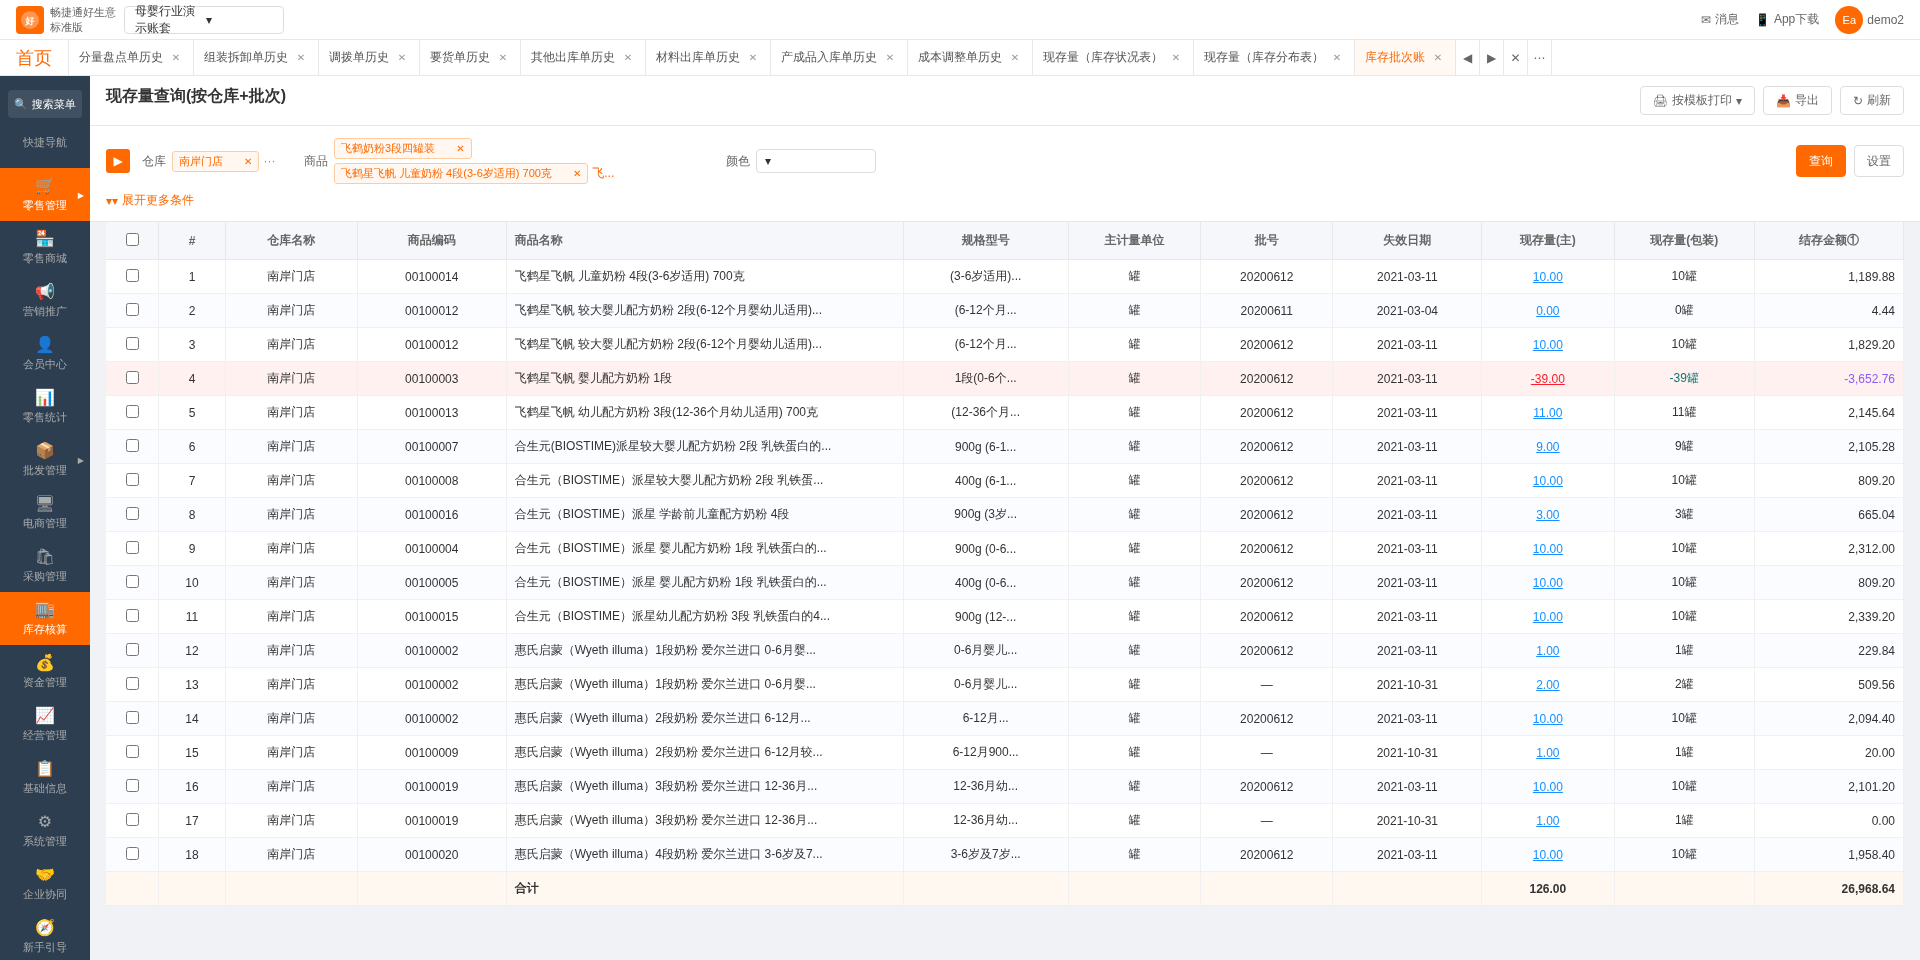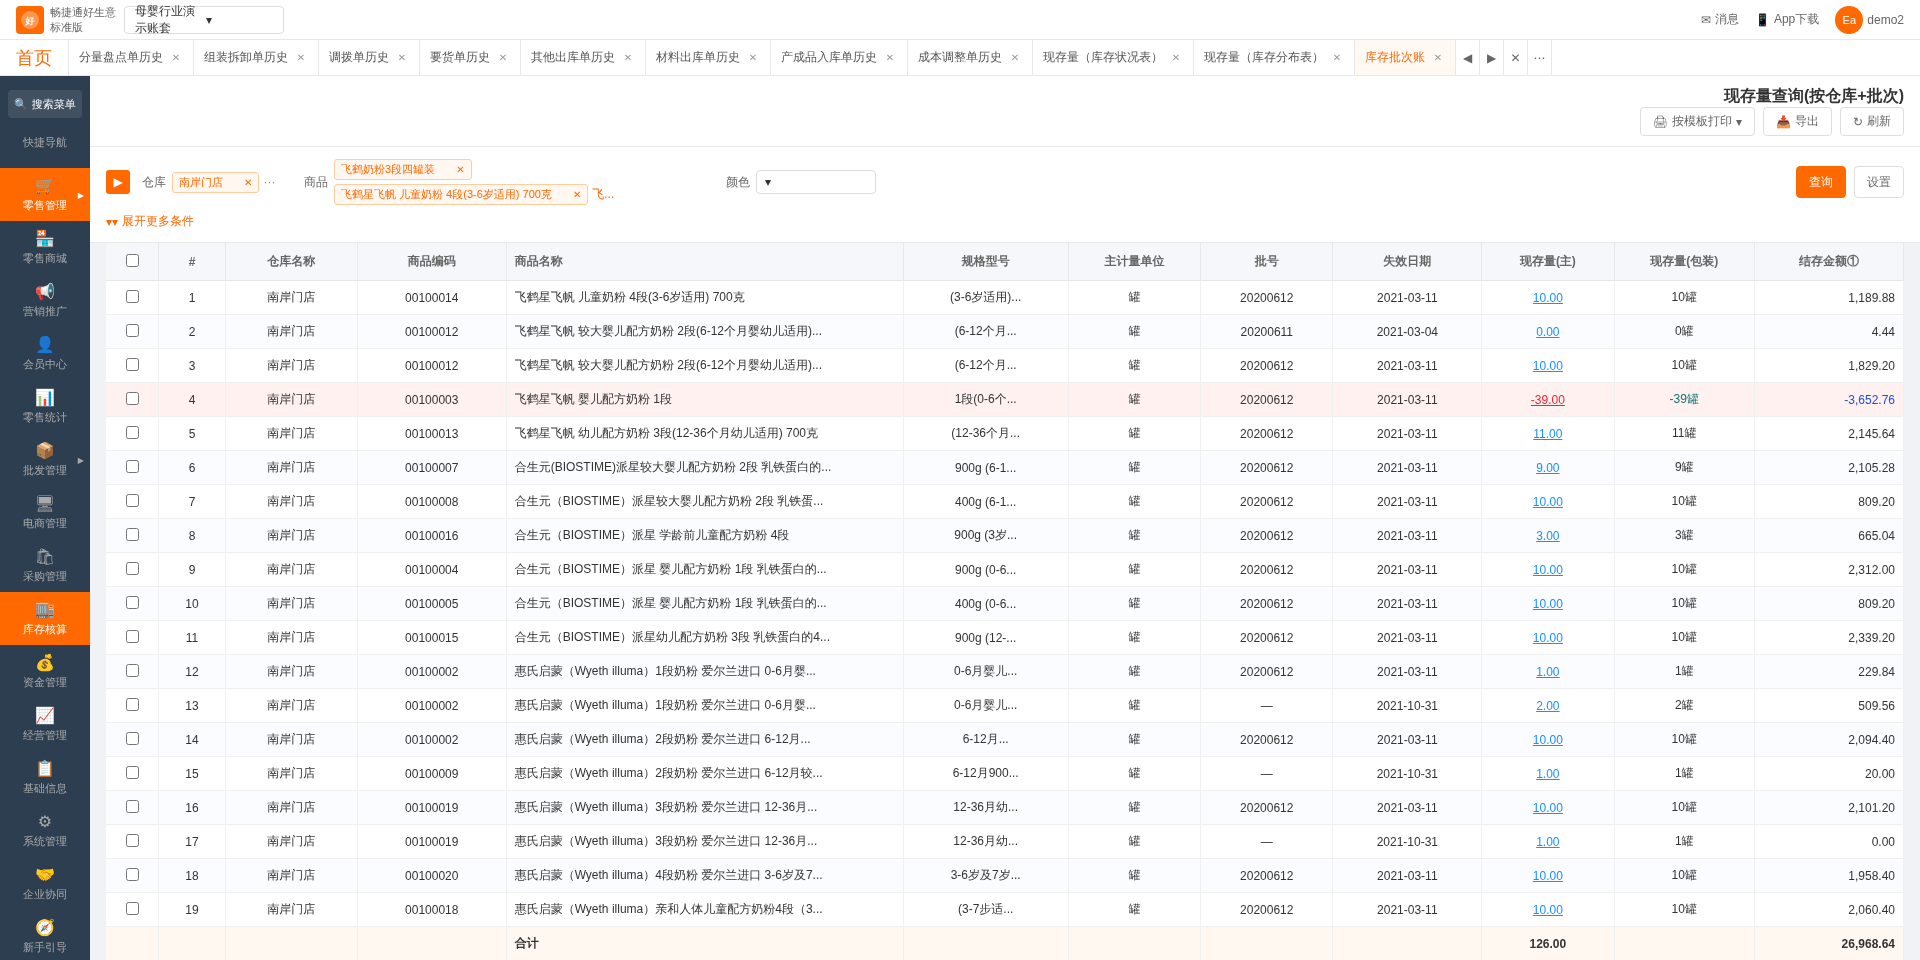--- a/index.html
+++ b/index.html
@@ -37,21 +37,21 @@
     .sidebar-divider { width: 60%; height: 1px; background: rgba(255,255,255,0.1); margin: 4px 0; }
     .sidebar-item { width: 100%; display: flex; flex-direction: column; align-items: center; padding: 8px 4px; cursor: pointer; color: #aaa; font-size: 11px; gap: 3px; position: relative; }
     .sidebar-item.active { background: #ff6900; color: #fff; }
     .sidebar-item-icon { font-size: 16px; }
     .sidebar-item-arrow { position: absolute; right: 6px; top: 50%; transform: translateY(-50%); font-size: 8px; }
 
     
     .content-area { flex: 1; overflow: hidden; display: flex; flex-direction: column; background: #f0f2f5; }
 
     
-    .page-header { background: #fff; padding: 10px 16px; border-bottom: 1px solid #e8e8e8; display: flex; align-items: flex-end; justify-content: space-between; flex-direction: column; }
+    .page-header { background: #fff; padding: 10px 16px; border-bottom: 1px solid #e8e8e8; display: flex; align-items: flex-start; justify-content: space-between; }
     .page-title { font-size: 16px; font-weight: 600; color: #333; }
     .page-actions { display: flex; align-items: center; gap: 8px; }
     .btn { padding: 5px 12px; border-radius: 4px; cursor: pointer; font-size: 12px; border: 1px solid #ddd; background: #fff; color: #666; display: flex; align-items: center; gap: 4px; }
     .btn-primary { background: #ff6900; color: #fff; border-color: #ff6900; }
 
     
     .filter-area { background: #fff; padding: 12px 16px; border-bottom: 1px solid #e8e8e8; }
     .filter-row { display: flex; align-items: center; gap: 12px; flex-wrap: wrap; }
     .filter-item { display: flex; align-items: center; gap: 6px; }
     .filter-label { font-size: 12px; color: #666; white-space: nowrap; }
@@ -411,21 +411,21 @@
     <td class="col-index">4</td>
     <td class="col-warehouse">南岸门店</td>
     <td class="col-code">00100003</td>
     <td class="col-name text-left" style="overflow:hidden;text-overflow:ellipsis;max-width:240px;" title="飞鹤星飞帆 婴儿配方奶粉 1段">飞鹤星飞帆 婴儿配方奶粉 1段</td>
     <td class="col-spec">1段(0-6个...</td>
     <td class="col-unit">罐</td>
     <td class="col-batch">20200612</td>
     <td class="col-expire">2021-03-11</td>
     <td class="col-stock-main"><span class="link-text red-text">-39.00</span></td>
     <td class="col-stock-pkg" style="color:#0f766e;">-39罐</td>
-    <td class="col-balance text-right" style="color:#1d4ed8;">-3,652.76</td>
+    <td class="col-balance text-right" style="color:#8b5cf6;">-3,652.76</td>
   </tr>
             <tr>
     <td class="col-checkbox"><input type="checkbox" style=""></td>
     <td class="col-index">5</td>
     <td class="col-warehouse">南岸门店</td>
     <td class="col-code">00100013</td>
     <td class="col-name text-left" style="overflow:hidden;text-overflow:ellipsis;max-width:240px;" title="飞鹤星飞帆 幼儿配方奶粉 3段(12-36个月幼儿适用) 700克">飞鹤星飞帆 幼儿配方奶粉 3段(12-36个月幼儿适用) 700克</td>
     <td class="col-spec">(12-36个月...</td>
     <td class="col-unit">罐</td>
     <td class="col-batch">20200612</td>
@@ -609,34 +609,20 @@
     <td class="col-code">00100020</td>
     <td class="col-name text-left" style="overflow:hidden;text-overflow:ellipsis;max-width:240px;" title="惠氏启蒙（Wyeth illuma）4段奶粉 爱尔兰进口 3-6岁及7...">惠氏启蒙（Wyeth illuma）4段奶粉 爱尔兰进口 3-6岁及7...</td>
     <td class="col-spec">3-6岁及7岁...</td>
     <td class="col-unit">罐</td>
     <td class="col-batch">20200612</td>
     <td class="col-expire">2021-03-11</td>
     <td class="col-stock-main"><span class="link-text ">10.00</span></td>
     <td class="col-stock-pkg">10罐</td>
     <td class="col-balance text-right">1,958.40</td>
   </tr>
-            <tr>
-    <td class="col-checkbox"><input type="checkbox" style=""></td>
-    <td class="col-index">19</td>
-    <td class="col-warehouse">南岸门店</td>
-    <td class="col-code">00100018</td>
-    <td class="col-name text-left" style="overflow:hidden;text-overflow:ellipsis;max-width:240px;" title="惠氏启蒙（Wyeth illuma）亲和人体儿童配方奶粉4段（3...">惠氏启蒙（Wyeth illuma）亲和人体儿童配方奶粉4段（3...</td>
-    <td class="col-spec">(3-7步适...</td>
-    <td class="col-unit">罐</td>
-    <td class="col-batch">20200612</td>
-    <td class="col-expire">2021-03-11</td>
-    <td class="col-stock-main"><span class="link-text ">10.00</span></td>
-    <td class="col-stock-pkg">10罐</td>
-    <td class="col-balance text-right">2,060.40</td>
-  </tr>
             <tr class="footer-row">
   <td></td>
   <td></td>
   <td></td>
   <td></td>
   <td class="text-left">合计</td>
   <td></td>
   <td></td>
   <td></td>
   <td></td>

